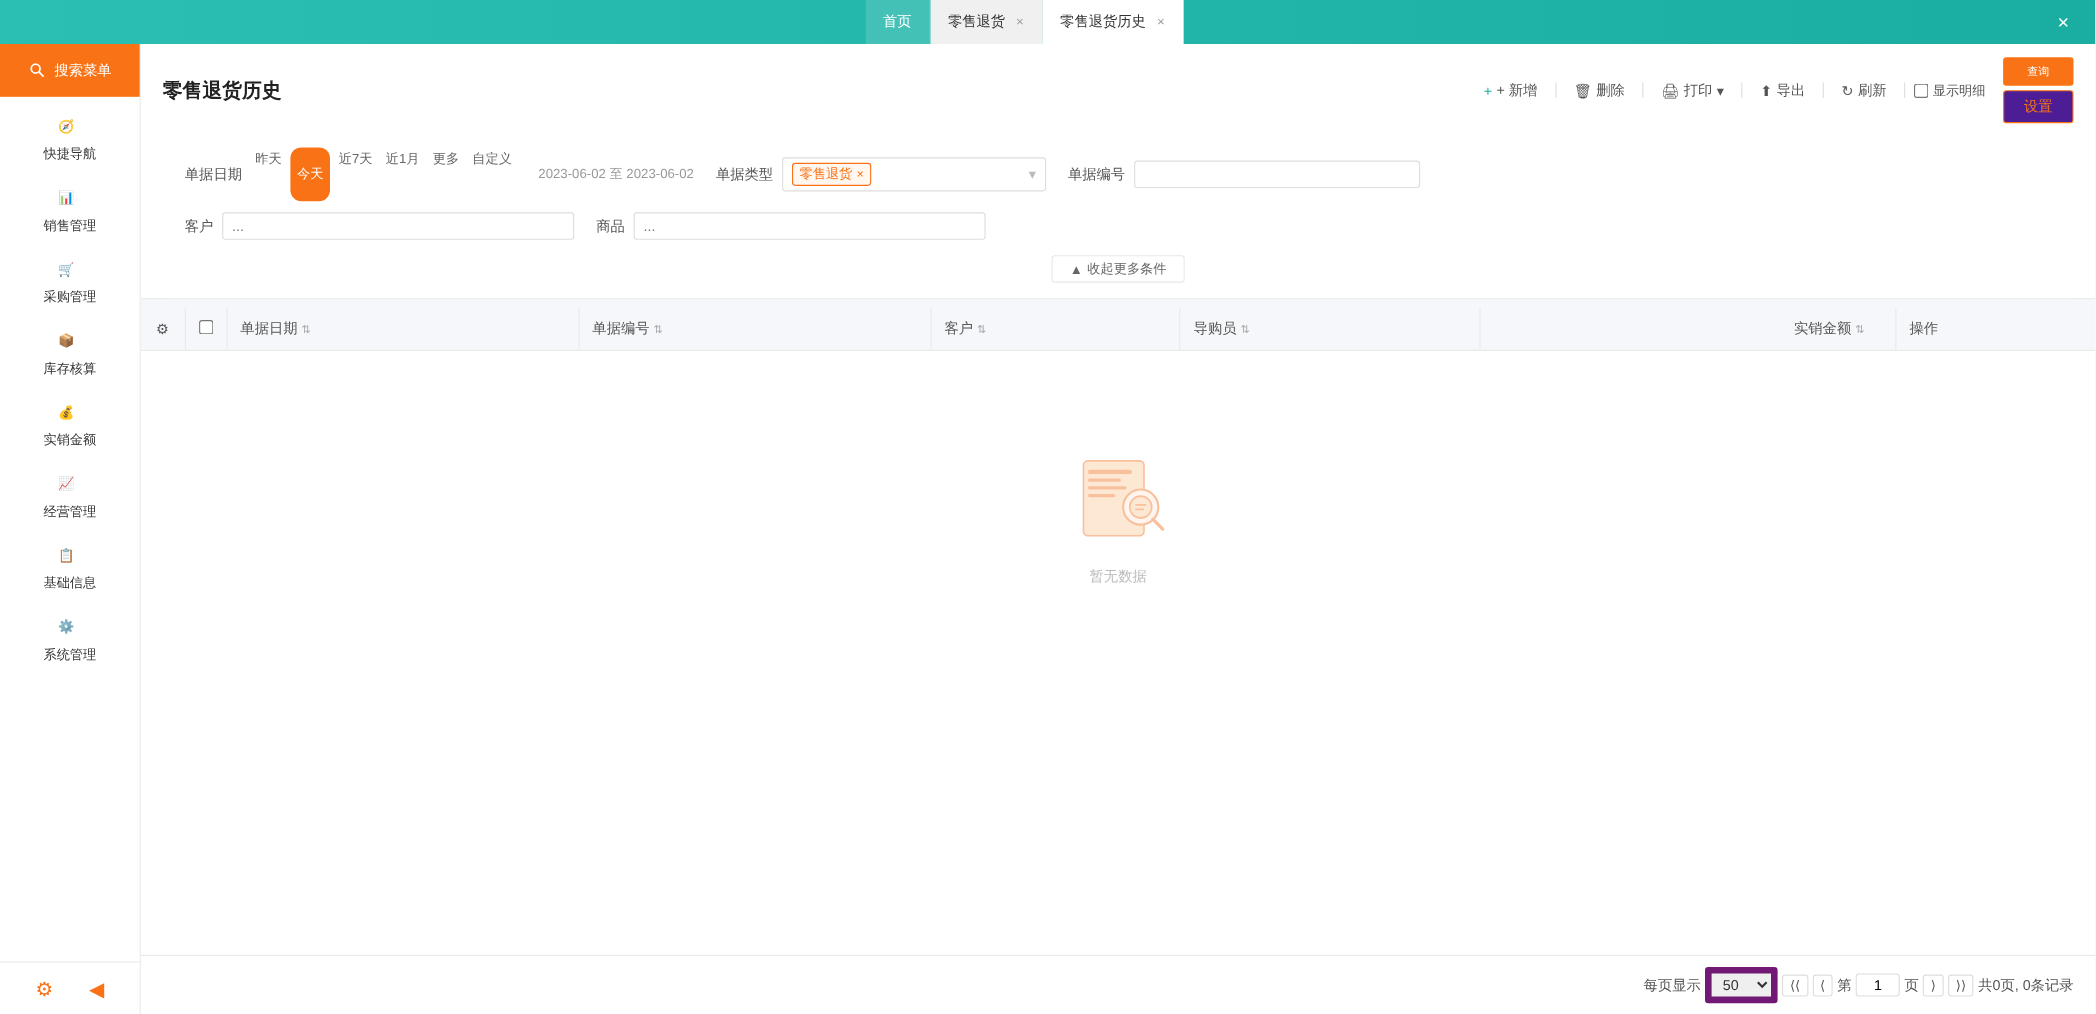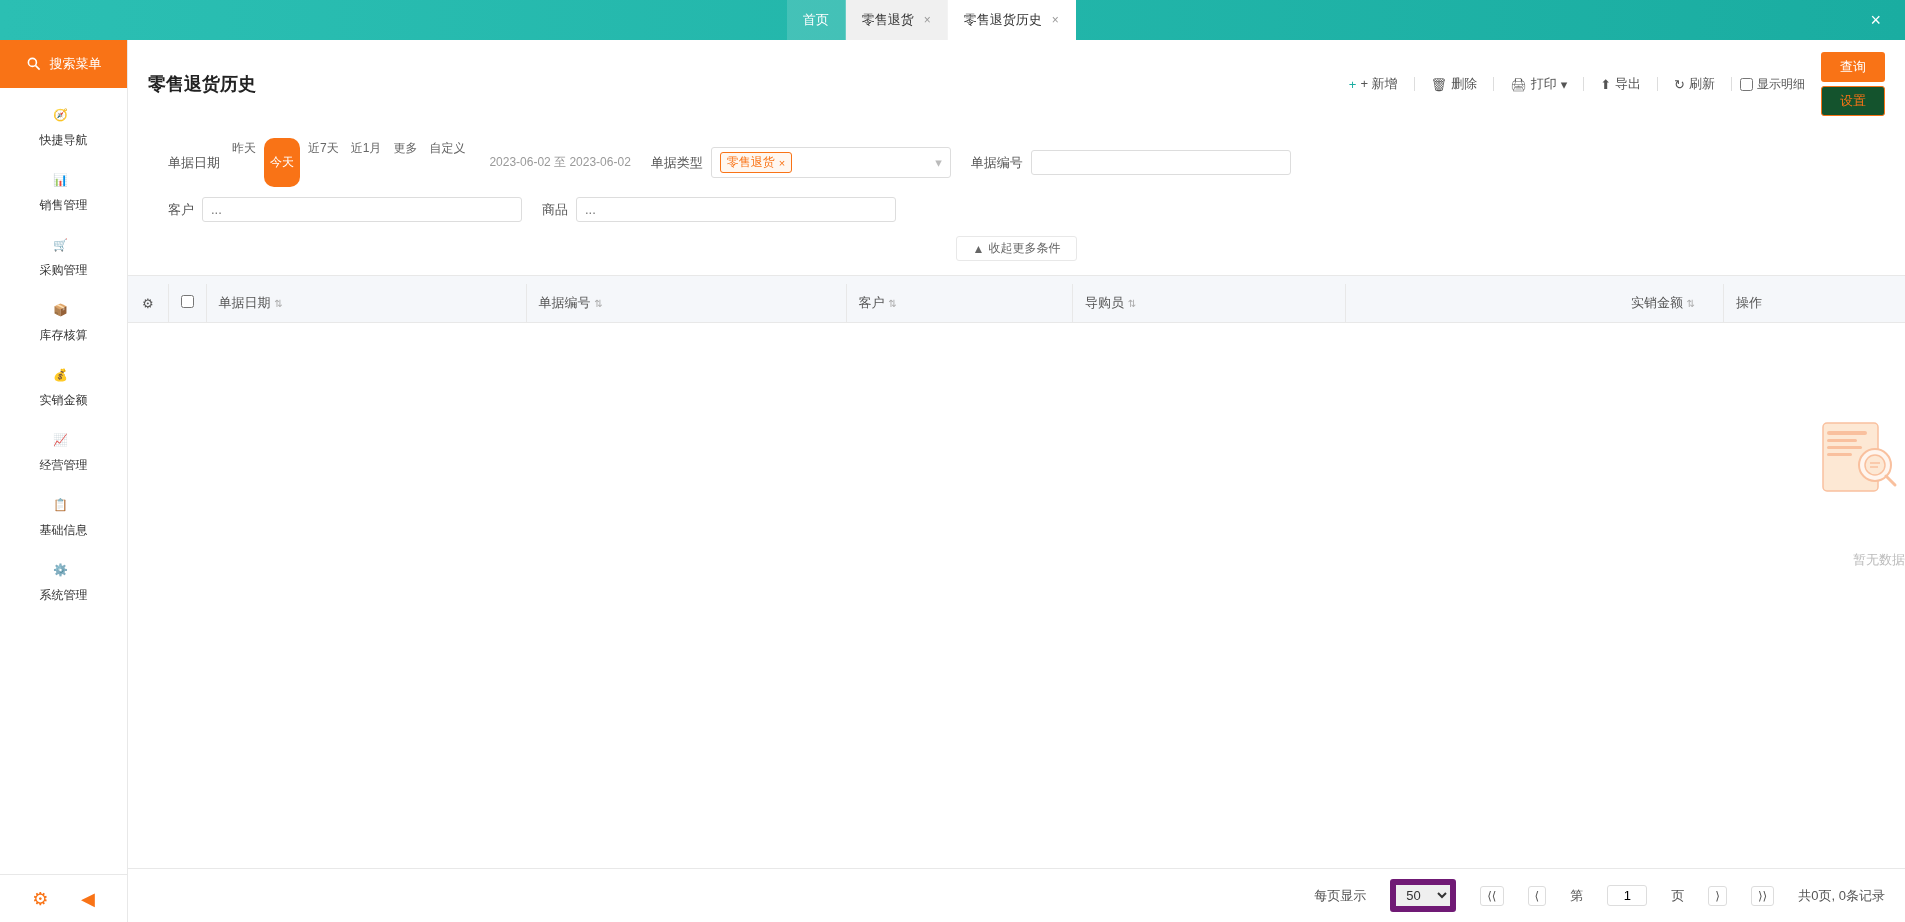--- a/index.html
+++ b/index.html
@@ -148,25 +148,25 @@
       cursor: pointer;
       padding: 4px 8px;
       border-radius: 3px;
     }
     .btn-query {
       background: #f97316;
       color: #fff;
       border: none;
       padding: 6px 18px;
       border-radius: 3px;
-      font-size: 13px;
+      font-size: 10px;
       cursor: pointer;
     }
     .btn-set {
-      background: #14532d;
+      background: #4c1d95;
       color: #f97316;
       border: 1px solid #f97316;
       padding: 5px 18px;
       border-radius: 3px;
       font-size: 13px;
       cursor: pointer;
     }
     .show-detail-label {
       font-size: 12px;
       color: #555;
@@ -296,42 +296,41 @@
     }
     thead th:last-child { border-right: none; }
     .th-settings { width: 40px; text-align: center; }
     .th-check { width: 36px; text-align: center; }
     .sort-arrows { font-size: 10px; color: #aaa; }
 
     
     .empty-state {
       display: flex;
       flex-direction: column;
-      align-items: flex-end;
+      align-items: center;
       justify-content: center;
       padding: 80px 0;
       color: #bbb;
       font-size: 13px;
-      gap: 32px;
     }
     .empty-icon {
       width: 100px;
       height: 100px;
       margin-bottom: 16px;
     }
 
     
     .pagination-bar {
       background: #fff;
       border-top: 1px solid #e8e8e8;
       padding: 10px 20px;
       display: flex;
       align-items: center;
       justify-content: flex-end;
-      gap: 24px;
+      gap: 4px;
       font-size: 13px;
       color: #555;
       flex-shrink: 0;
     }
     .page-size-select {
       border: 6px solid #701a75;
       border-radius: 3px;
       padding: 2px 6px;
       font-size: 13px;
       color: #333;

